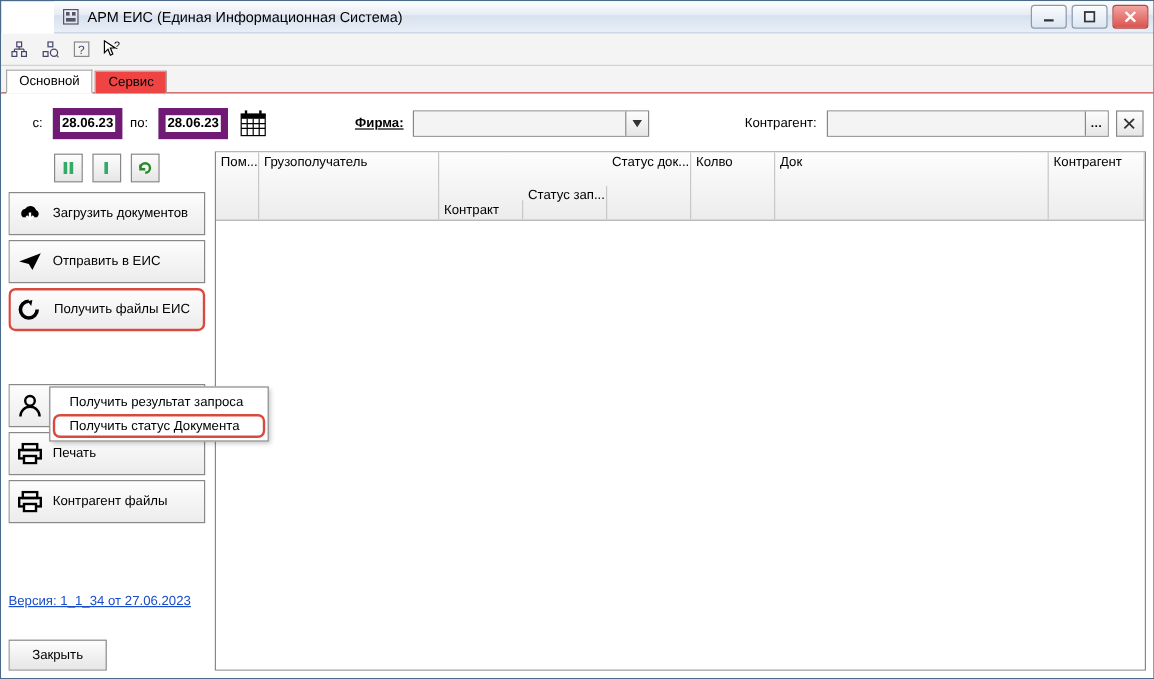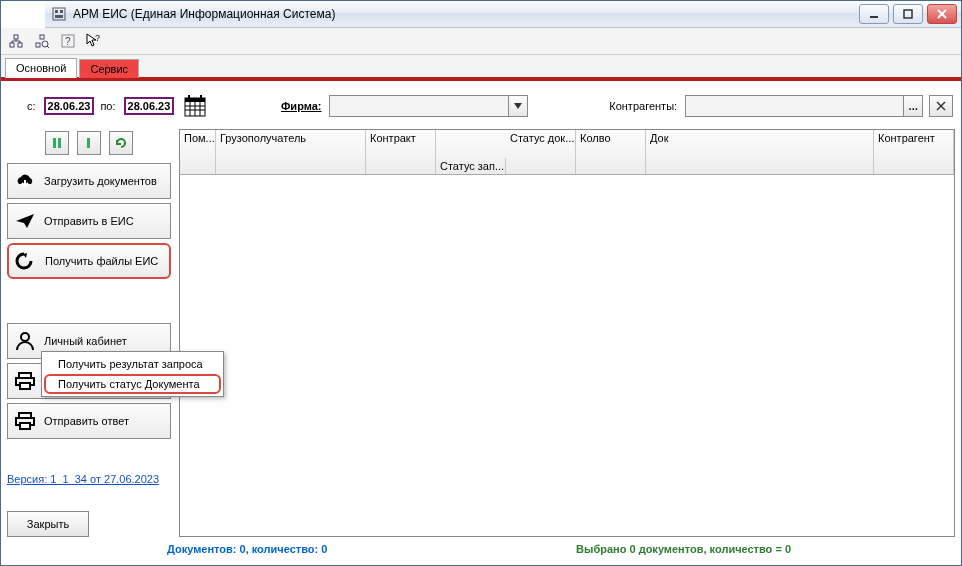--- a/index.html
+++ b/index.html
@@ -64,21 +64,21 @@
     cursor: pointer;
   }
 
   
   .tabstrip {
     height: 22px;
     background: #f4f4f4;
     display: flex;
     align-items: flex-end;
     padding: 0 4px;
-    border-bottom: 4px solid #b91c1c;
+    border-bottom: 1px solid #b91c1c;
   }
   .tab {
     padding: 3px 10px 3px 10px;
     border: 1px solid #aaa;
     border-bottom: none;
     background: #ef4444;
     margin-right: 2px;
     position: relative;
     top: 1px;
     cursor: pointer;
@@ -99,21 +99,21 @@
     overflow: hidden;
   }
   
   .filter-row {
     display: flex;
     align-items: center;
     gap: 6px;
     padding: 4px 2px 4px 20px;
   }
   .filter-row .lbl { margin-right: 2px; }
-  .date-val { font-weight: bold; border:2px solid #701a75; padding:1px 2px; }
+  .date-val { font-weight: bold; border:6px solid #701a75; padding:1px 2px; }
   .cal-btn {
     width: 28px; height: 28px;
     border: 1px solid #fff;
     display:flex; align-items:center; justify-content:center;
     cursor:pointer;
   }
   .combo {
     border: 1px solid #888;
     background: #fff;
     height: 20px;
@@ -225,21 +225,21 @@
     white-space: nowrap;
     overflow: hidden;
     box-sizing: border-box;
   }
   .grid-body { flex:1; }
 
   
   .ctx-menu {
     position: absolute;
     left: 40px;
-    top: 270px;
+    top: 244px;
     background: #fff;
     border: 1px solid #888;
     box-shadow: 2px 2px 4px rgba(0,0,0,0.25);
     padding: 2px;
     z-index: 50;
   }
   .ctx-item {
     padding: 4px 18px 4px 14px;
     white-space: nowrap;
     cursor: pointer;
@@ -362,21 +362,21 @@
         <div class="combo-val"></div>
         <div class="combo-btn">
           <svg width="8" height="8">
               <path d="M0 1 L8 1 L4 7 Z" fill="#333"></path>
             </svg>
         </div>
       </div>
 
       <div style="width:70px;"></div>
 
-      <span class="lbl">Контрагенты:</span>
+      <span class="lbl">Контрагент:</span>
       <div class="combo kagent">
         <div class="combo-val"></div>
         <div class="combo-btn">…</div>
       </div>
       <div class="clear-btn">
         <svg width="10" height="10">
             <line x1="1" y1="1" x2="9" y2="9" stroke="#333" stroke-width="1.5"></line>
             <line x1="9" y1="1" x2="1" y2="9" stroke="#333" stroke-width="1.5"></line>
           </svg>
       </div>
@@ -458,48 +458,44 @@
         </div>
 
         <div class="big-btn">
           <span class="ico">
             <svg width="22" height="18">
                 <rect x="5" y="1" width="12" height="5" fill="none" stroke="#000" stroke-width="2"></rect>
                 <rect x="2" y="6" width="18" height="7" fill="none" stroke="#000" stroke-width="2"></rect>
                 <rect x="6" y="11" width="10" height="6" fill="#fff" stroke="#000" stroke-width="2"></rect>
               </svg>
           </span>
-          <span class="lbl">Отправить ответ</span>
+          <span class="lbl">Контрагент файлы</span>
         </div>
 
         <a class="version-link">Версия: 1_1_34 от 27.06.2023</a>
         <div class="close-std-btn">Закрыть</div>
       </div>
 
       <div class="grid-wrap">
         <div class="grid">
           <div class="grid-header">
             <div class="gh-cell" style="width:36px;">Пом...</div>
             <div class="gh-cell" style="width:150px;">Грузополучатель</div>
-            <div class="gh-cell" style="width:70px;">Контракт</div>
+            <div class="gh-cell" style="width:70px;margin-top:40px;">Контракт</div>
             <div class="gh-cell" style="width:70px;margin-top:28px;">Статус зап...</div>
             <div class="gh-cell" style="width:70px;">Статус док...</div>
             <div class="gh-cell" style="width:70px;">Колво</div>
             <div class="gh-cell" style="flex:1;">Док</div>
             <div class="gh-cell" style="width:80px;">Контрагент</div>
           </div>
           <div class="grid-body"></div>
         </div>
       </div>
     </div>
 
-    <div class="status-row">
-      <span class="status-left">Документов: 0, количество: 0</span>
-      <span class="status-right">Выбрано 0 документов, количество = 0</span>
-    </div>
 
     <div class="ctx-menu">
       <div class="ctx-item">Получить результат запроса</div>
       <div class="ctx-item highlight">Получить статус Документа</div>
     </div>
 
   </div>
 </div>
 
 </body></html>

